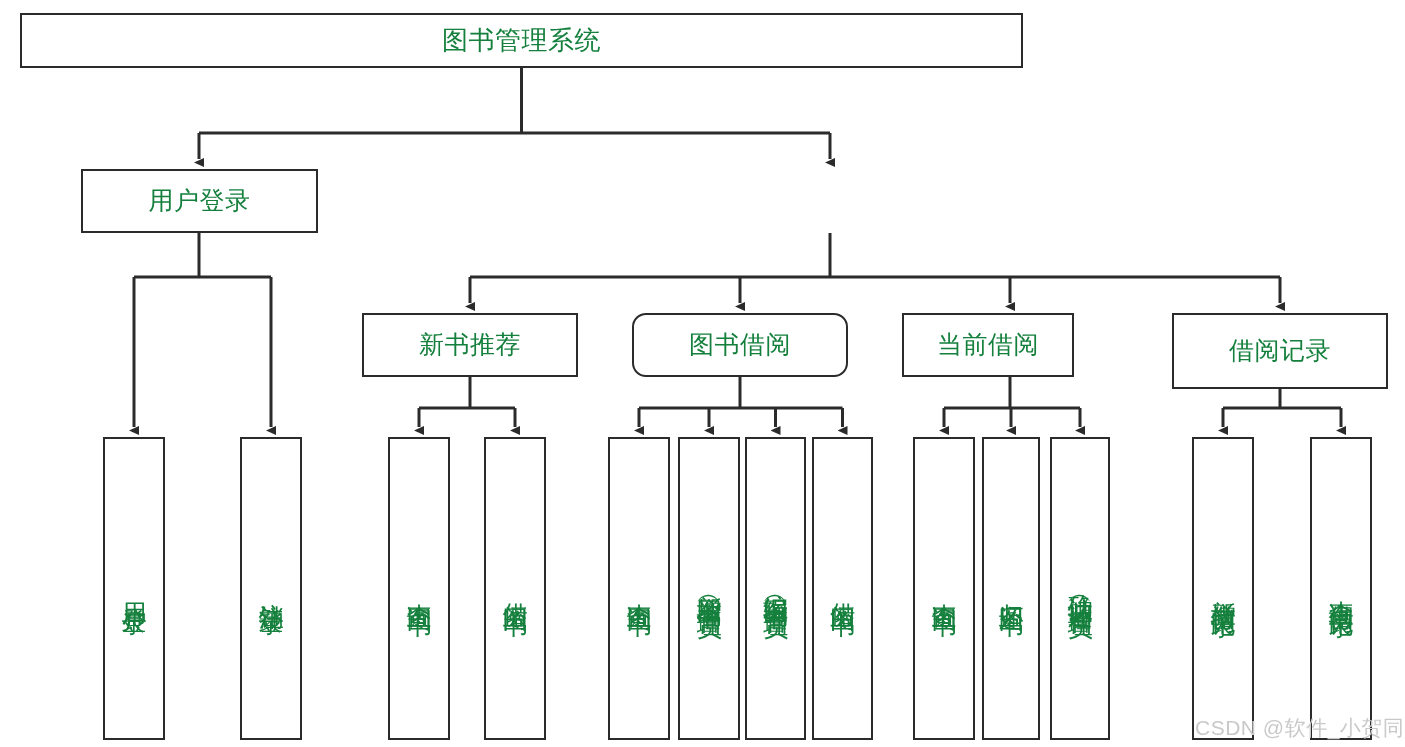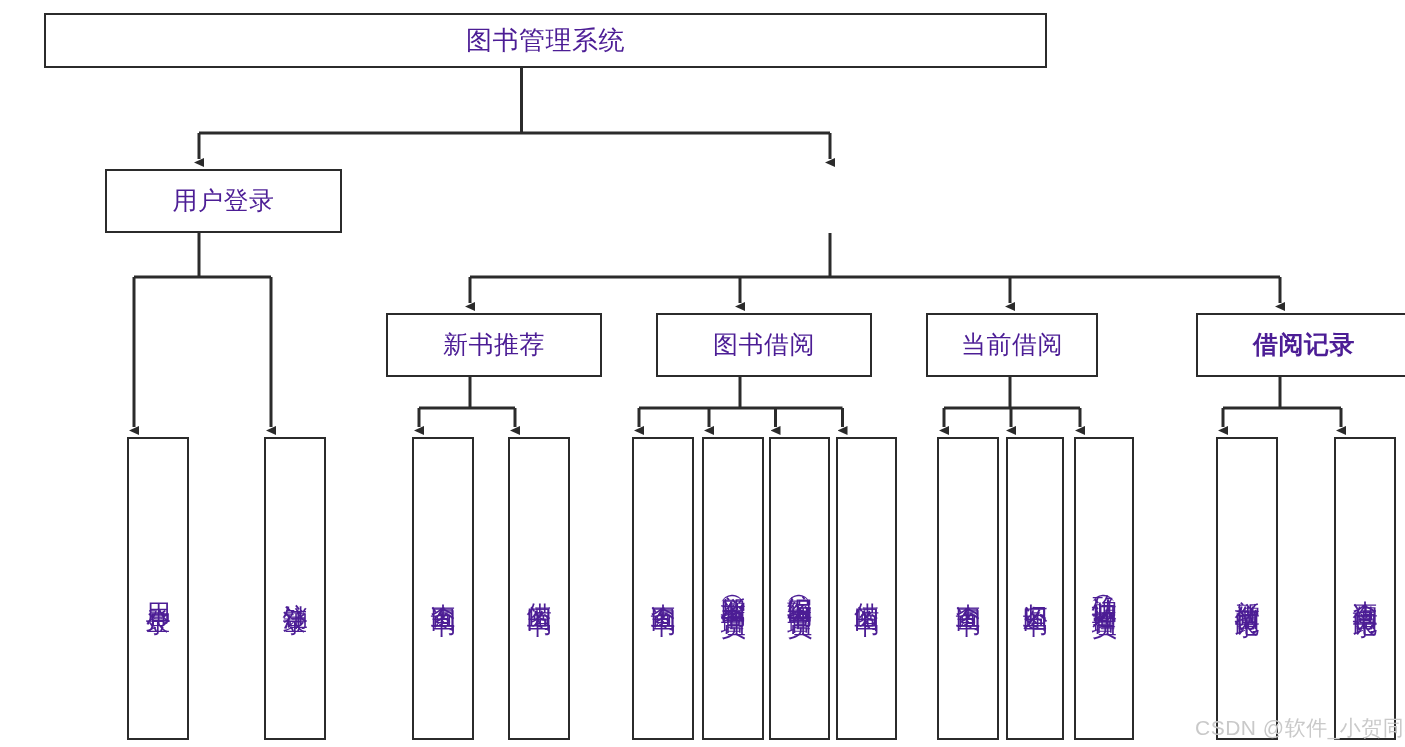--- a/index.html
+++ b/index.html
@@ -27,22 +27,21 @@
     pointer-events: none;
   }
   .node {
     position: absolute;
     box-sizing: border-box;
     background: #ffffff;
     border: 2.5px solid #2b2b2b;
     display: flex;
     align-items: center;
     justify-content: center;
-    color: #4c1d95;
-    margin-left: 24px;
+    color: #15803d;
   }
   .node.horizontal {
     font-size: 25px;
     letter-spacing: 0.5px;
     line-height: 1.1;
   }
   .node.vertical {
     writing-mode: vertical-rl;
     text-orientation: upright;
     font-size: 25px;
@@ -126,27 +125,27 @@
     <span class="label">图书管理系统</span>
   </div>
 
   <div class="node horizontal" style="left: 81px; top: 169px; width: 237px; height: 64px;">
     <span class="label">用户登录</span>
   </div>
 
   <div class="node horizontal" style="left: 362px; top: 313px; width: 216px; height: 64px;">
     <span class="label">新书推荐</span>
   </div>
-  <div class="node horizontal" style="left: 632px; top: 313px; width: 216px; height: 64px;">
+  <div class="node horizontal" style="left: 632px; top: 313px; width: 216px; height: 64px; border-radius: 14px;">
     <span class="label">图书借阅</span>
   </div>
   <div class="node horizontal" style="left: 902px; top: 313px; width: 172px; height: 64px;">
     <span class="label">当前借阅</span>
   </div>
-  <div class="node horizontal" style="left: 1172px; top: 313px; width: 216px; height: 64px; font-weight: bold;">
+  <div class="node horizontal" style="left: 1172px; top: 313px; width: 216px; height: 76px;">
     <span class="label">借阅记录</span>
   </div>
 
   <div class="node vertical" style="left: 103px; top: 437px; width: 62px; height: 303px;">
     <span class="label">用户登录</span>
   </div>
   <div class="node vertical" style="left: 240px; top: 437px; width: 62px; height: 303px;">
     <span class="label">注销登录</span>
   </div>
   <div class="node vertical" style="left: 388px; top: 437px; width: 62px; height: 303px;">

